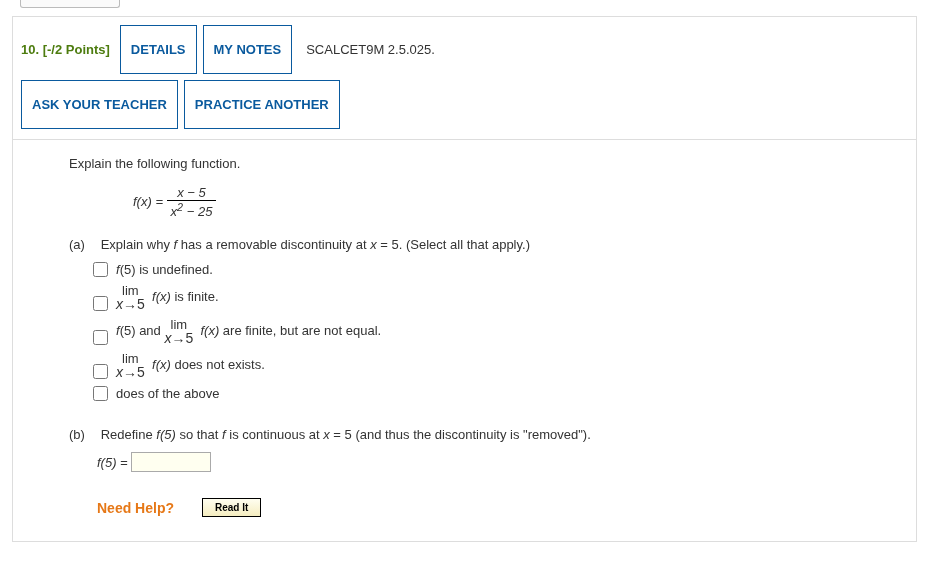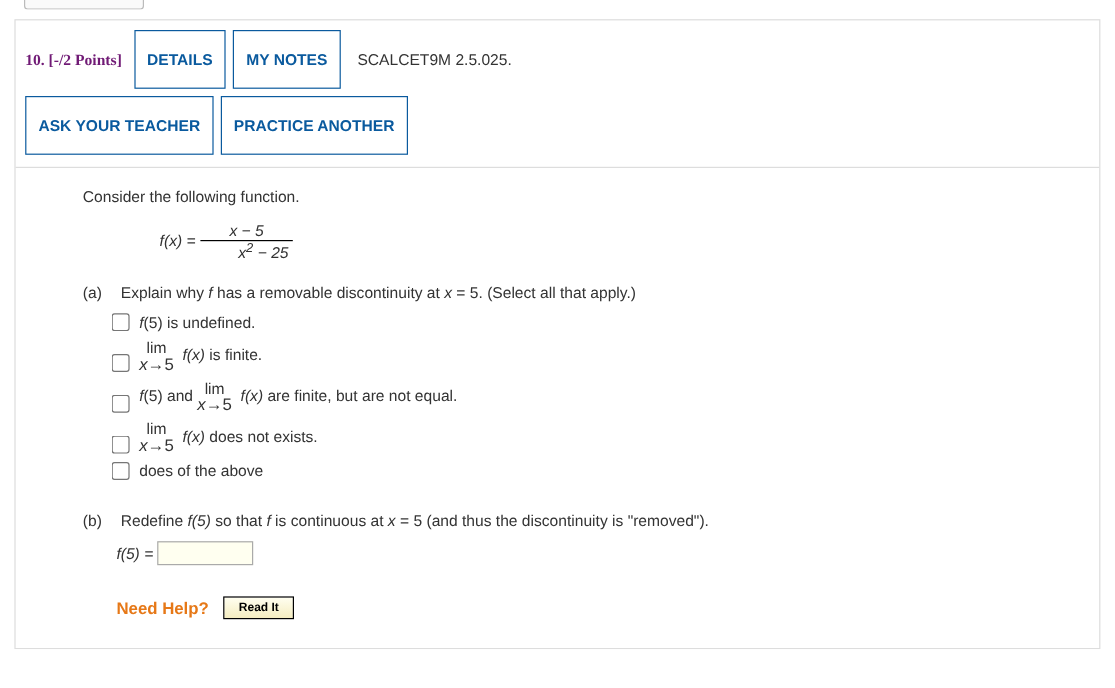--- a/index.html
+++ b/index.html
@@ -27,23 +27,22 @@
   }
   .header-row {
     padding: 8px 8px 6px 8px;
     display: flex;
     flex-wrap: wrap;
     gap: 6px;
     align-items: center;
   }
   .points {
     font-weight: bold;
-    color: #701a75;
+    color: #4d7c0f;
     margin-right: 4px;
-    font-family: Liberation Serif, serif;
   }
   .btn {
     border: 1.5px solid #0a5a9e;
     color: #0a5a9e;
     background: #fff;
     padding: 16px 10px;
     font-size: 13px;
     font-weight: bold;
     cursor: pointer;
     font-family: inherit;
@@ -67,21 +66,21 @@
     margin-left: 64px;
     margin-bottom: 18px;
   }
   .frac {
     display: inline-block;
     vertical-align: middle;
     text-align: center;
     font-style: italic;
   }
   .frac .num { display: block; border-bottom: 1px solid #000; padding: 0 4px; }
-  .frac .den { display: block; padding: 0 4px; margin-left: 28px; }
+  .frac .den { display: block; padding: 0 4px; }
   .fx-label { font-style: italic; }
   .part {
     margin: 14px 0 10px 0;
   }
   .part-label {
     display: inline-block;
     width: 28px;
     vertical-align: top;
   }
   .part-body {
@@ -120,21 +119,21 @@
     background: #fffff0;
     height: 20px;
     width: 80px;
     padding: 0 4px;
     font-family: inherit;
   }
   .help-row {
     margin: 26px 0 0 28px;
     display: flex;
     align-items: center;
-    gap: 12px;
+    gap: 28px;
   }
   .need-help {
     color: #e67817;
     font-weight: bold;
     font-size: 14px;
   }
   .readit-btn {
     border: 1.5px solid #000;
     background: linear-gradient(#fffef0, #f5edc0);
     font-size: 10px;
@@ -159,21 +158,21 @@
   </div>
   <div class="header-row" style="padding-top:0;">
     <button class="btn">ASK YOUR TEACHER</button>
     <button class="btn">PRACTICE ANOTHER</button>
   </div>
 
   <div class="divider"></div>
 
   <div class="content">
 
-    <div class="prompt">Consider the following function.</div>
+    <div class="prompt">Explain the following function.</div>
 
     <div class="formula-row">
       <span class="fx-label">f(x) = </span>
       <span class="frac">
         <span class="num">x − 5</span>
         <span class="den">
           <span class="italic">x</span><sup>2</sup><span> − 25</span>
         </span>
       </span>
     </div>

